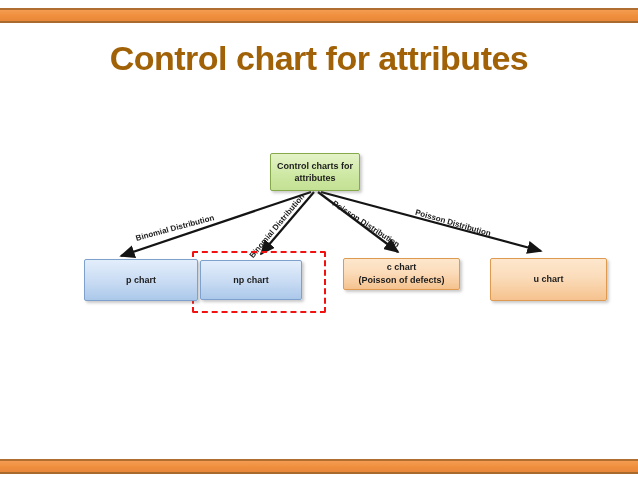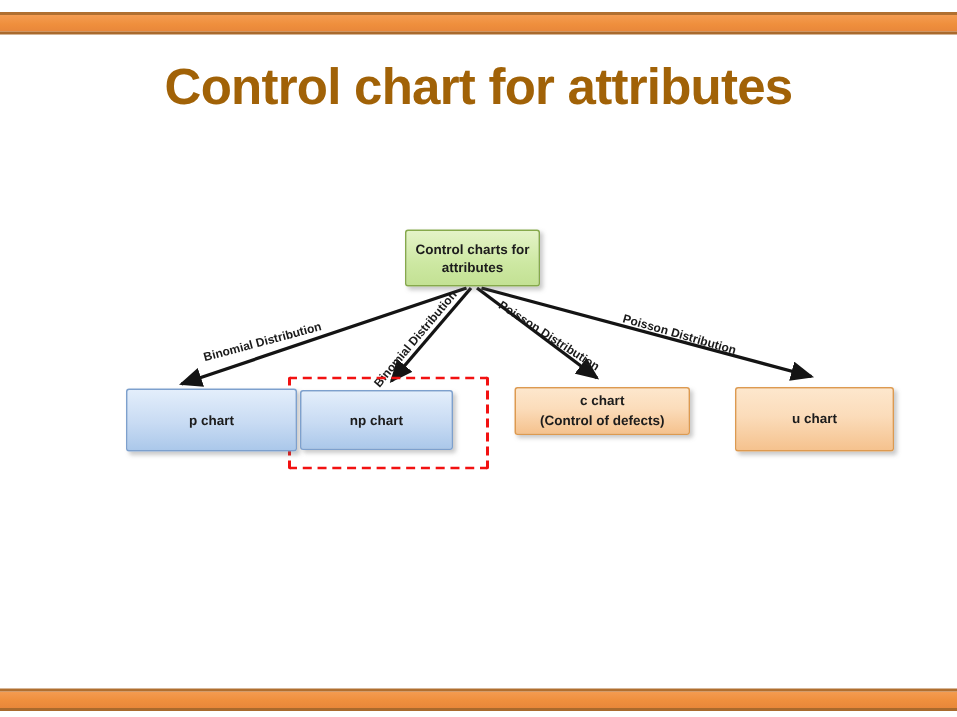--- a/index.html
+++ b/index.html
@@ -41,21 +41,21 @@
     font-size:9px;
   }
   .node-root .l1,.node-root .l2{font-size:9px;line-height:12px;}
   .node-blue{
     background:linear-gradient(#e3eefb,#c8dbf3 55%,#abc8ea);
     border:1.5px solid #7da0cd;
   }
   .node-p{left:56px;top:259px;width:114px;height:42px;margin-left:28px;}
   .node-np{left:200px;top:260px;width:102px;height:40px;}
   .node-c{left:343px;top:258px;width:117px;height:32px;background:linear-gradient(#fde7cd,#fbdcba 45%,#f5c28e);border:1.5px solid #dd9a50;}
-  .node-u{left:490px;top:258px;width:106px;height:43px;background:linear-gradient(#fde7cd,#fbdcba 45%,#f5c28e);border:1.5px solid #dd9a50;}
+  .node-u{left:490px;top:258px;width:117px;height:43px;background:linear-gradient(#fde7cd,#fbdcba 45%,#f5c28e);border:1.5px solid #dd9a50;}
   .highlight-box{
     position:absolute;left:192px;top:251px;width:134px;height:62px;
     border:2px dashed #f21111;box-sizing:border-box;border-radius:2px;
   }
   .edge-label{
     position:absolute;white-space:nowrap;
     font-size:8px;font-weight:bold;color:#1a1a1a;
     transform-origin:center center;
   }
   .edge-label.e1{left:175px;top:228px;transform:translate(-50%,-50%) rotate(-15deg);}
@@ -99,21 +99,21 @@
   <div class="node node-blue node-p">
     <div class="l1">p chart</div>
   </div>
 
   <div class="node node-blue node-np">
     <div class="l1">np chart</div>
   </div>
 
   <div class="node node-c">
     <div class="l1">c chart</div>
-    <div class="l2">(Control of defects)</div>
+    <div class="l2">(Poisson of defects)</div>
   </div>
 
   <div class="node node-u">
     <div class="l1">u chart</div>
   </div>
 
   <div class="accent-bar bottom"></div>
 
 </div>
 

